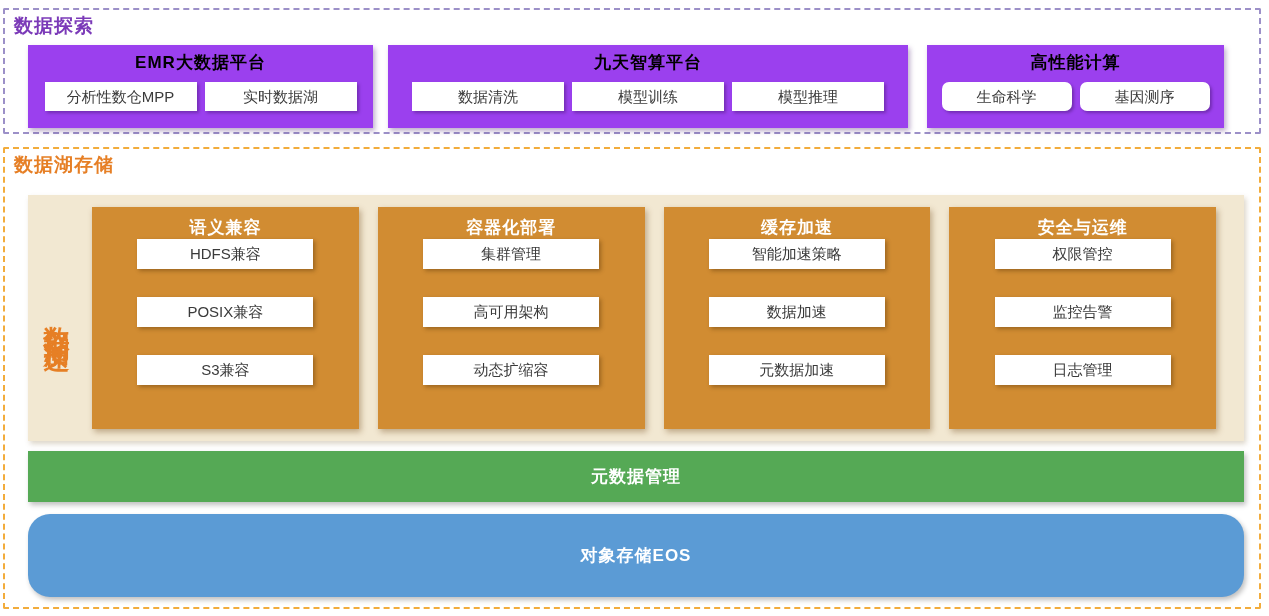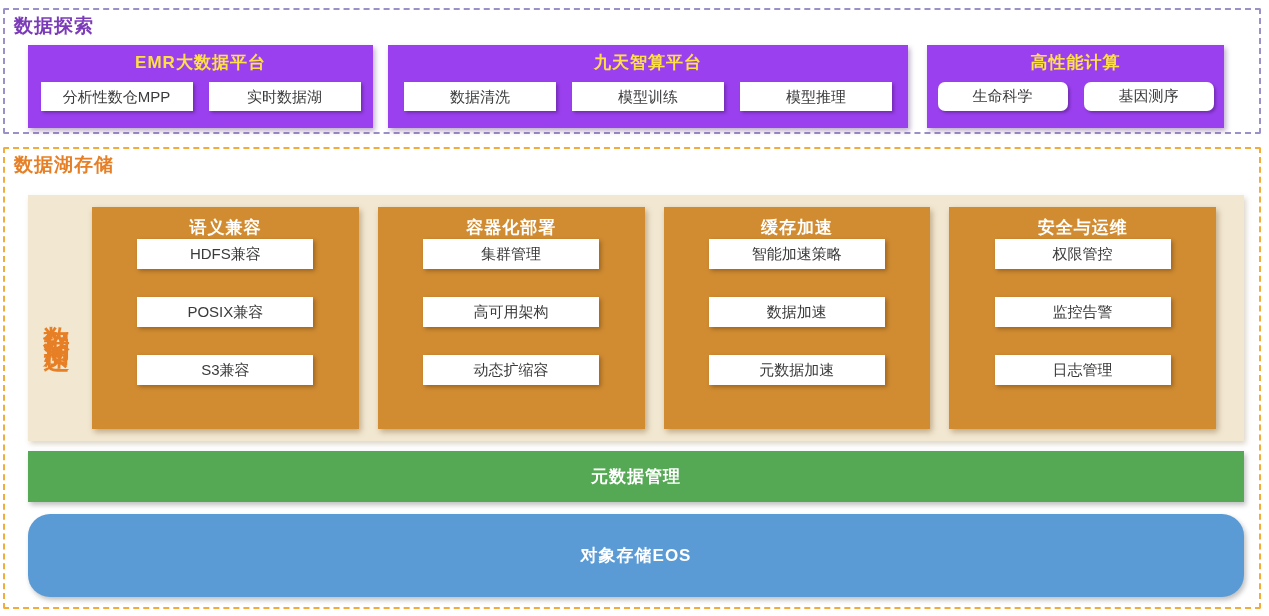--- a/index.html
+++ b/index.html
@@ -29,32 +29,32 @@
   #explore-section .section-title{color:var(--purple-title);}
   #storage-section .section-title{color:var(--orange-title);}
 
   .platform-card{
     position:absolute;top:35px;height:83px;
     background:var(--purple-fill);
     box-shadow:2px 3px 5px rgba(70,20,110,0.35);
     padding-top:6px;
   }
   .platform-card .card-title{
-    text-align:center;color:#fde047;font-weight:700;font-size:17px;letter-spacing:1px;
+    text-align:center;color:#000000;font-weight:700;font-size:17px;letter-spacing:1px;
   }
-  .chip-row{display:flex;justify-content:center;gap:16px;margin-top:8px;}
+  .chip-row{display:flex;justify-content:center;gap:8px;margin-top:8px;}
   .chip{
     height:29px;line-height:29px;background:#ffffff;color:var(--chip-text);
     text-align:center;font-size:15px;
     box-shadow:2px 2px 3px rgba(40,10,70,0.35);
     white-space:nowrap;overflow:hidden;
   }
   #platform-emr{left:23px;width:345px;}
   #platform-jiutian{left:383px;width:520px;}
-  #platform-hpc{left:922px;width:297px;font-family:Liberation Serif, serif;}
+  #platform-hpc{left:922px;width:297px;}
   #platform-emr .chip{width:152px;}
   #platform-jiutian .chip{width:152px;}
   #platform-hpc .chip{width:130px;border-radius:7px;}
 
   .beige-panel{
     position:absolute;left:23px;top:46px;width:1216px;height:246px;
     background:var(--beige-panel);
     box-shadow:2px 3px 5px rgba(120,90,40,0.25);
   }
   .vertical-label{

